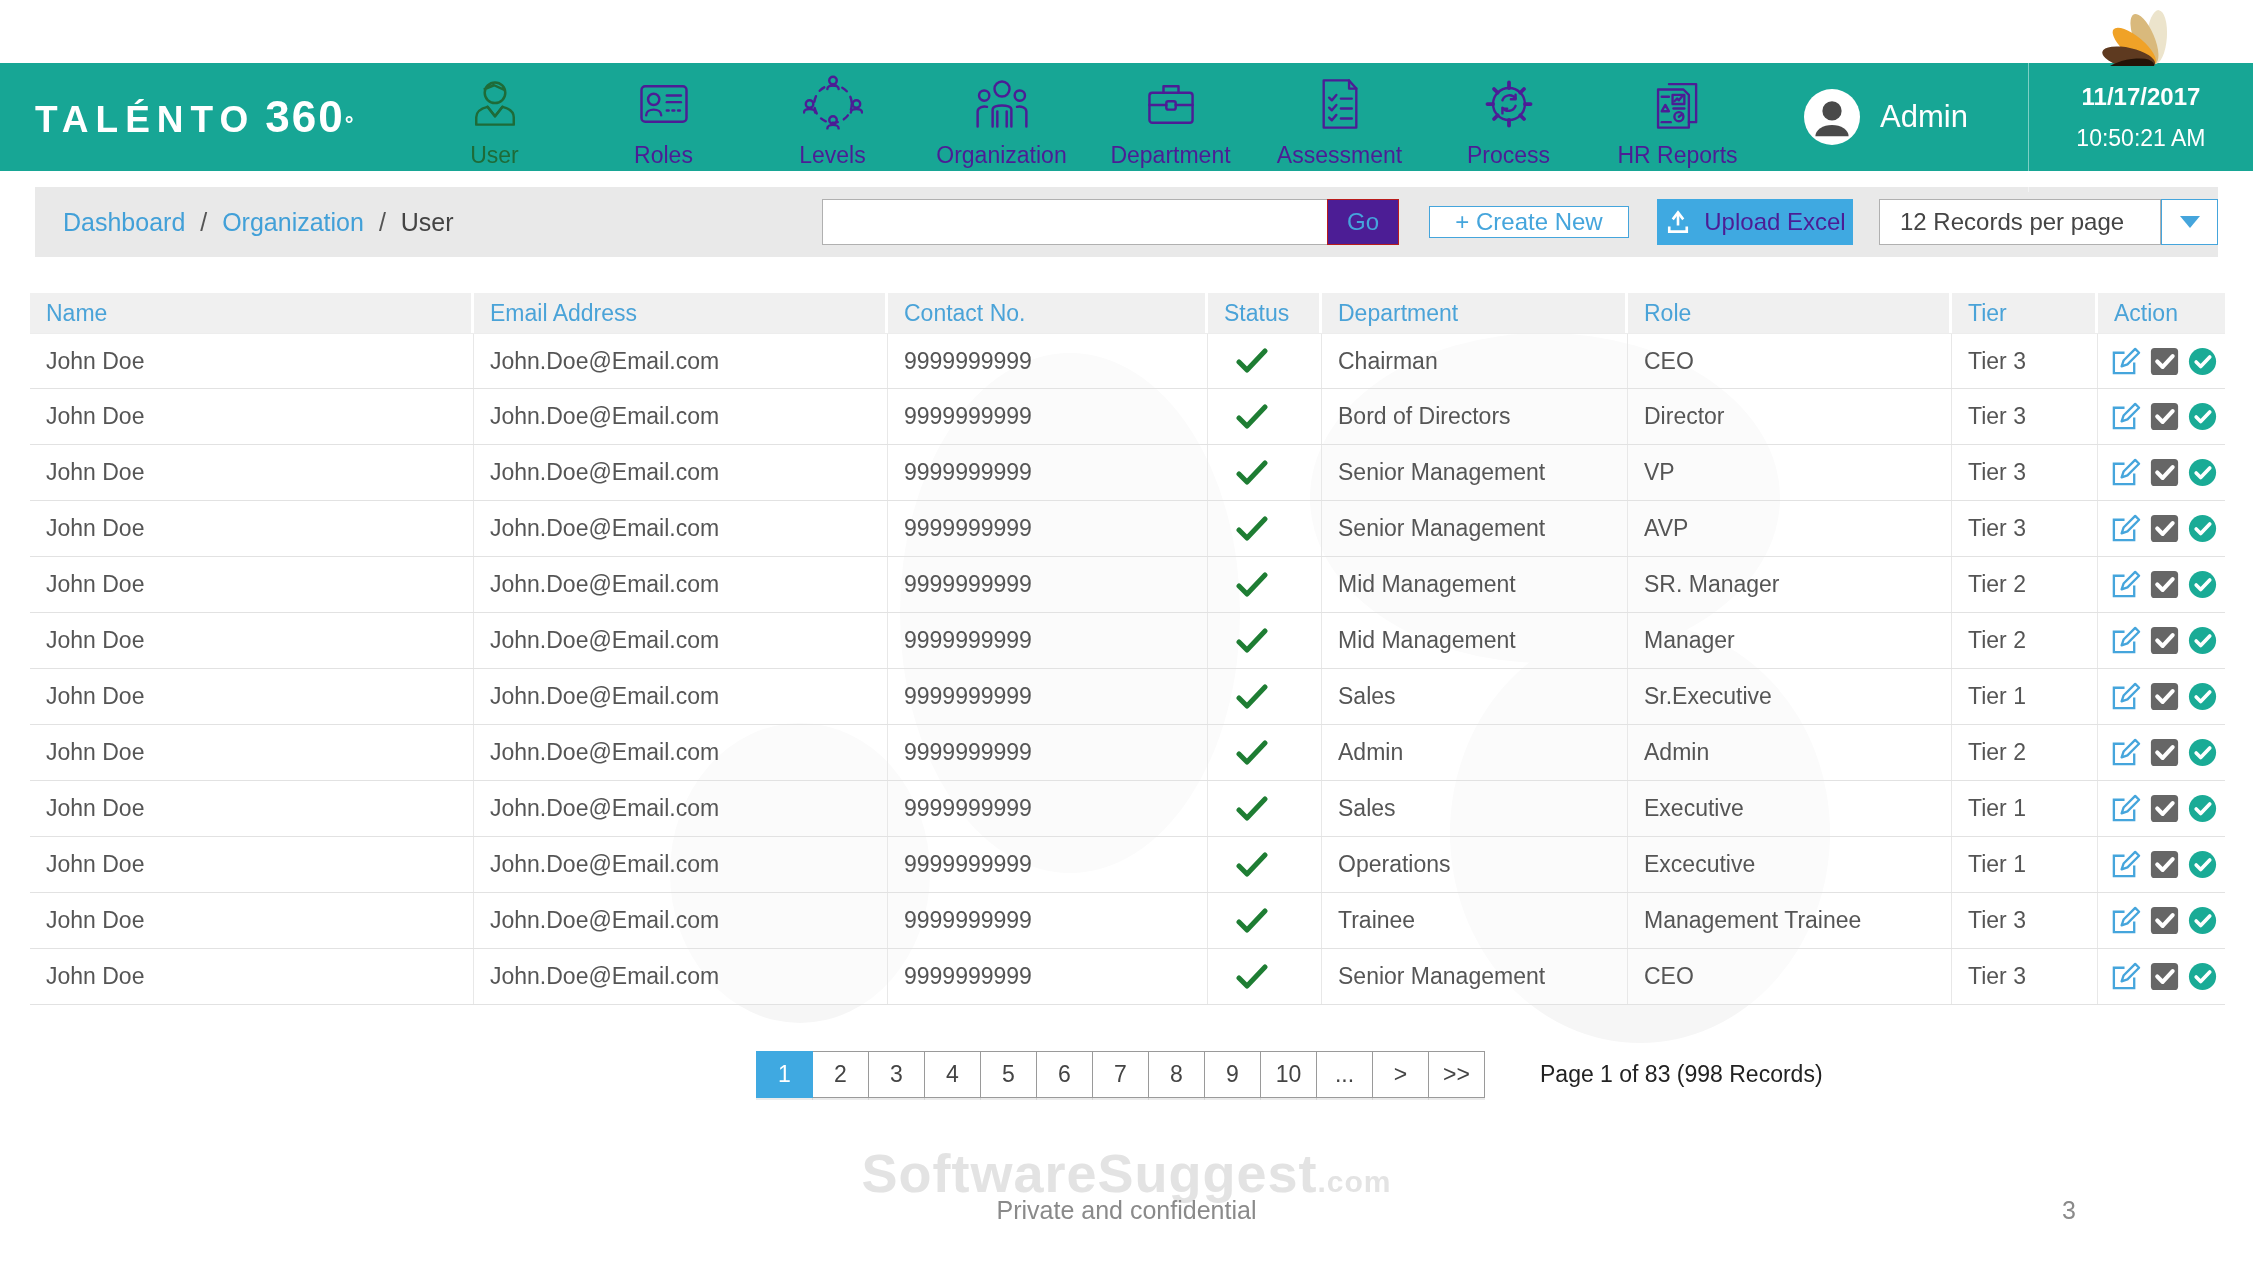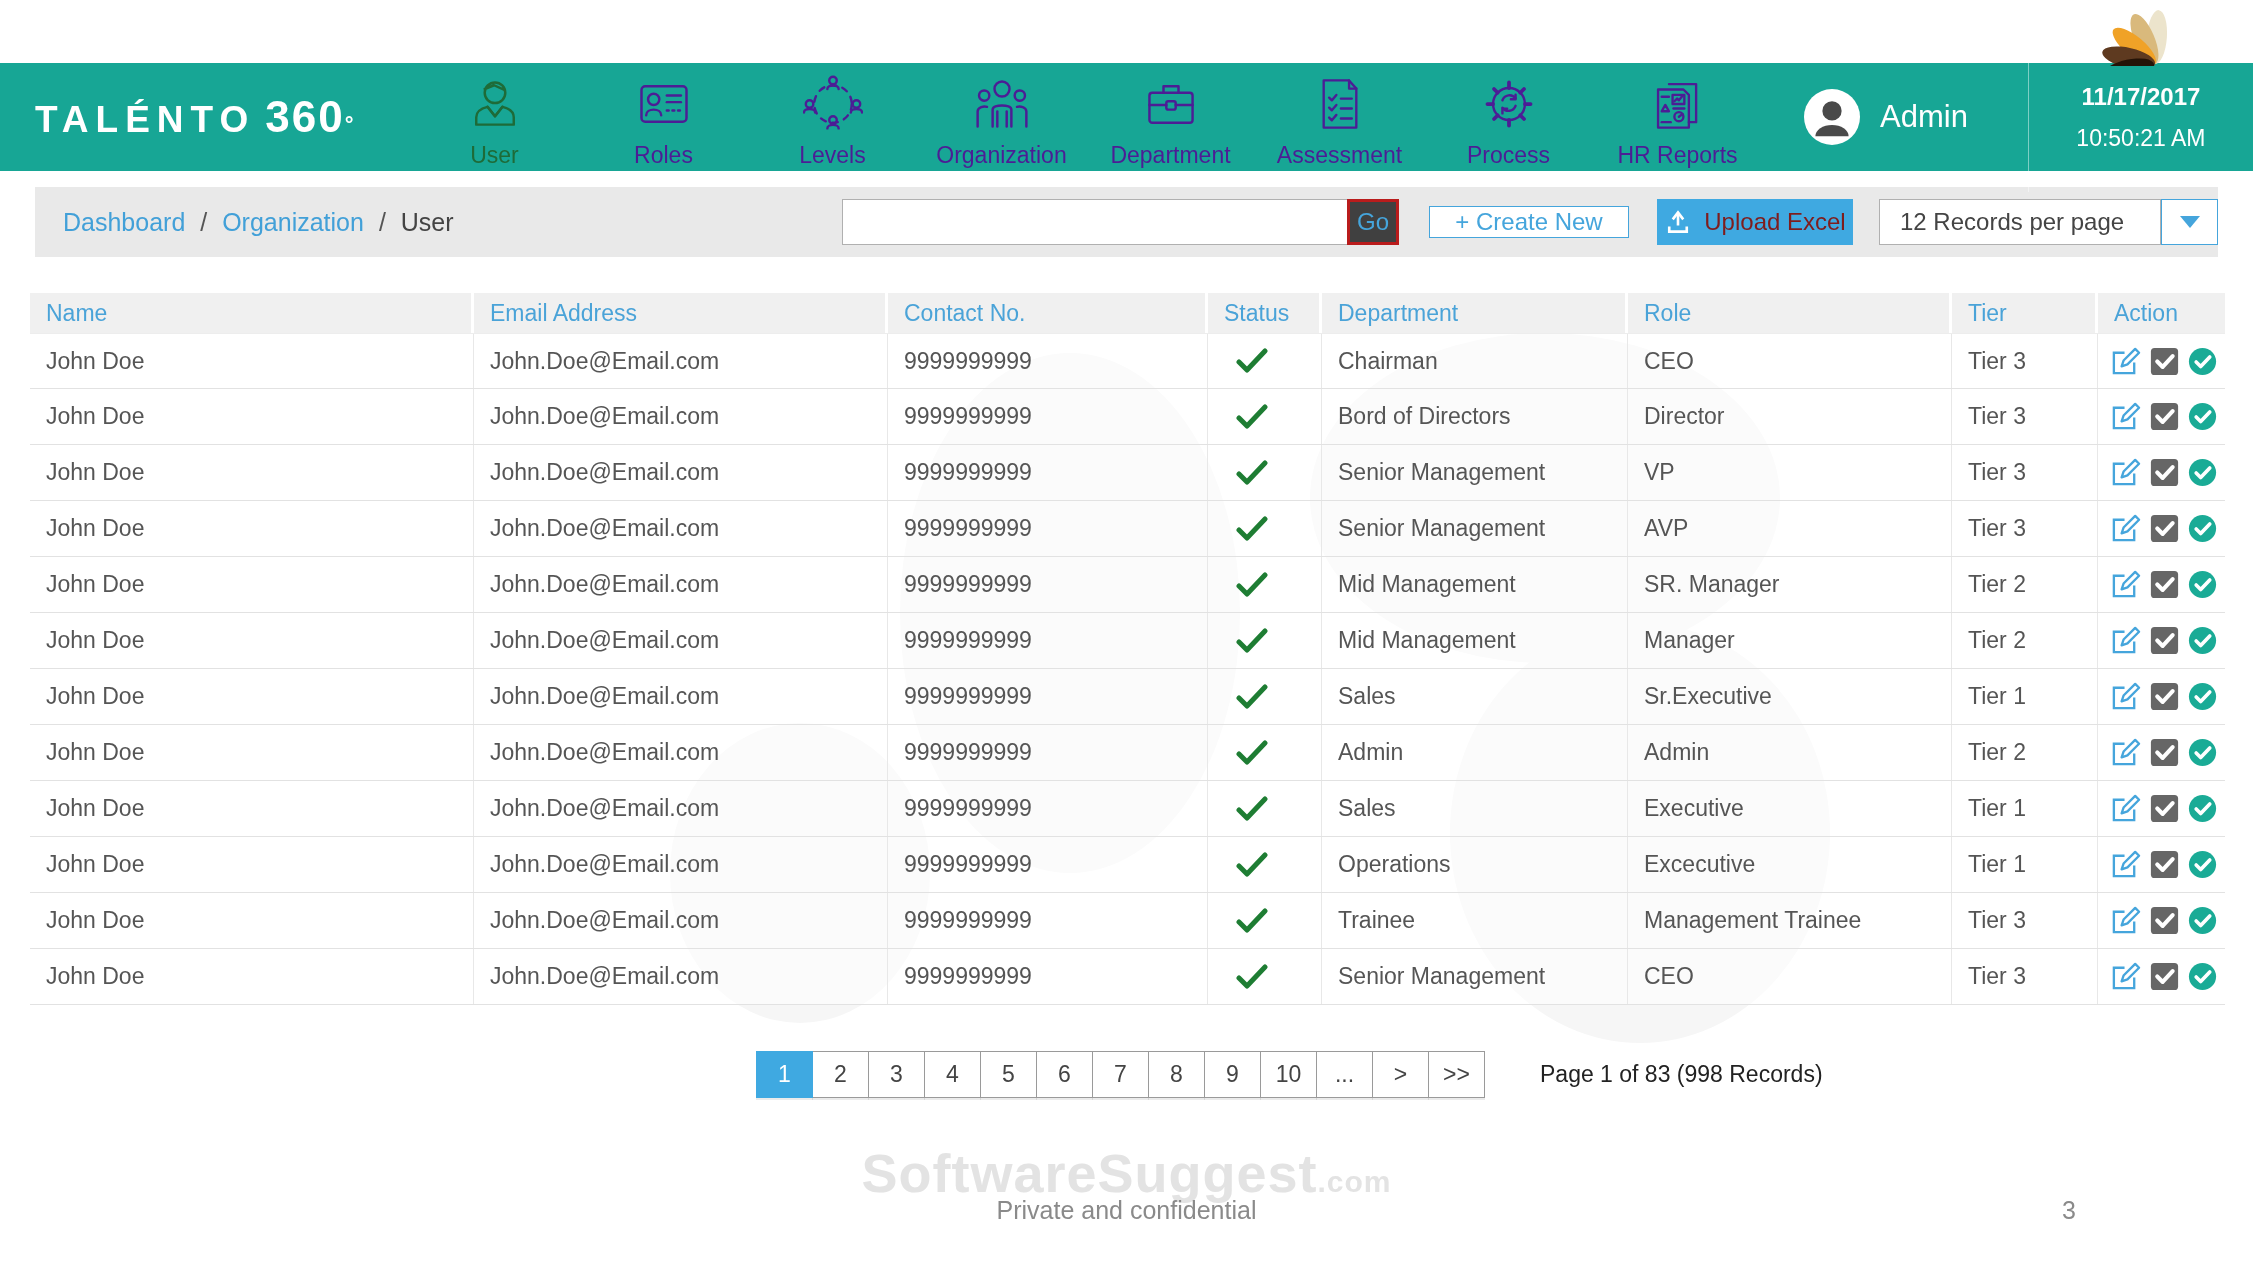--- a/index.html
+++ b/index.html
@@ -60,32 +60,32 @@
   .breadcrumb .sep { color:#555; margin:0 8px; }
   .breadcrumb .current { color:#444; }
 
   .toolbar { margin-left:auto; display:flex; align-items:center; height:46px; }
   .search-input {
     width:505px; height:46px; border:1px solid #b0b0b0; border-right:none;
     background:#fff; font-size:23px; padding:0 14px; outline:none;
     font-family:"Liberation Sans", sans-serif;
   }
   .go-btn {
-    width:52px; height:46px; background:#404040; border:3px solid #b91c1c;
+    width:72px; height:46px; background:#4c1d95; border:1px solid #b91c1c;
     color:#45a5dc; font-size:24px; cursor:pointer;
     font-family:"Liberation Sans", sans-serif;
   }
   .create-btn {
     width:200px; height:32px; margin-left:30px;
     background:#fff; border:1px solid #45a5dc; color:#45a5dc;
     font-size:24px; cursor:pointer; font-family:"Liberation Sans", sans-serif;
   }
   .upload-btn {
     width:196px; height:46px; margin-left:28px;
-    background:#3fa9e1; border:none; color:#7f1d1d; font-size:24px; cursor:pointer;
+    background:#3fa9e1; border:none; color:#4c1d95; font-size:24px; cursor:pointer;
     display:flex; align-items:center; justify-content:center; gap:12px;
     font-family:"Liberation Sans", sans-serif;
   }
   .records-select {
     margin-left:26px; width:282px; height:46px; background:#fff;
     border:1px solid #b0b0b0; display:flex; align-items:center;
     font-size:24px; color:#444; padding-left:20px; cursor:pointer;
   }
   .caret-box {
     width:57px; height:46px; border:1px solid #45a5dc; background:#fff;

